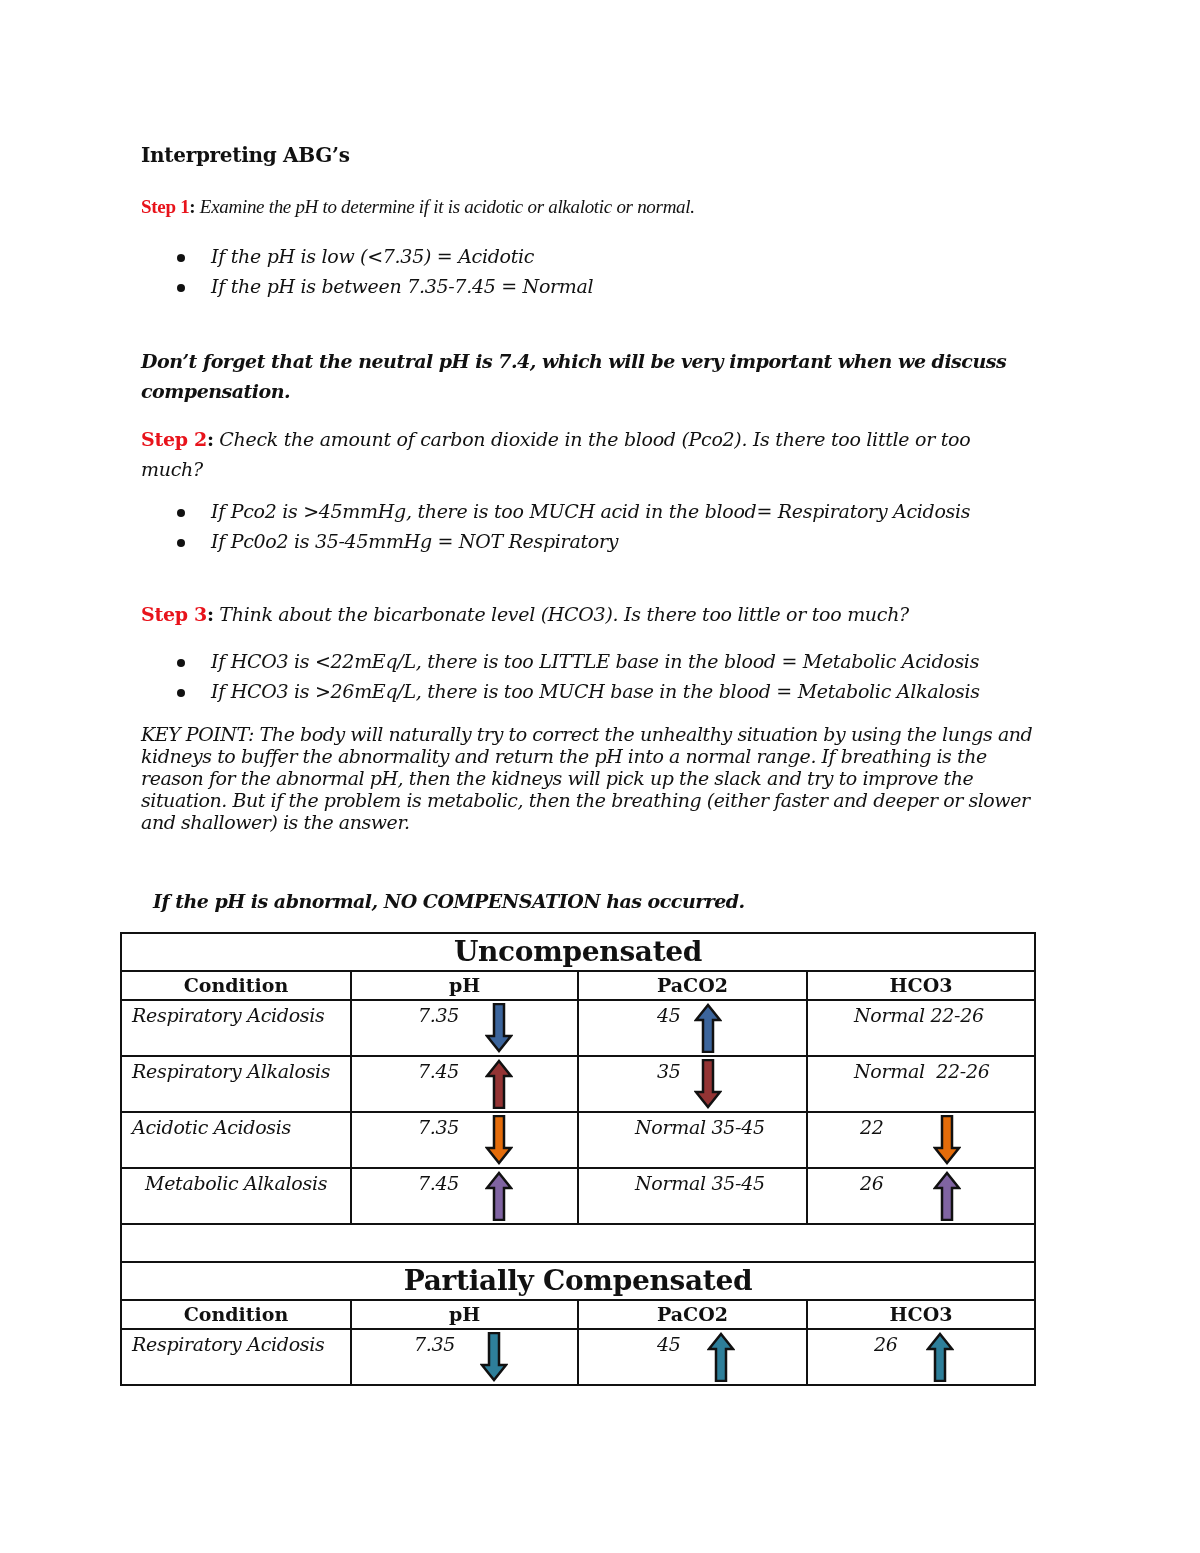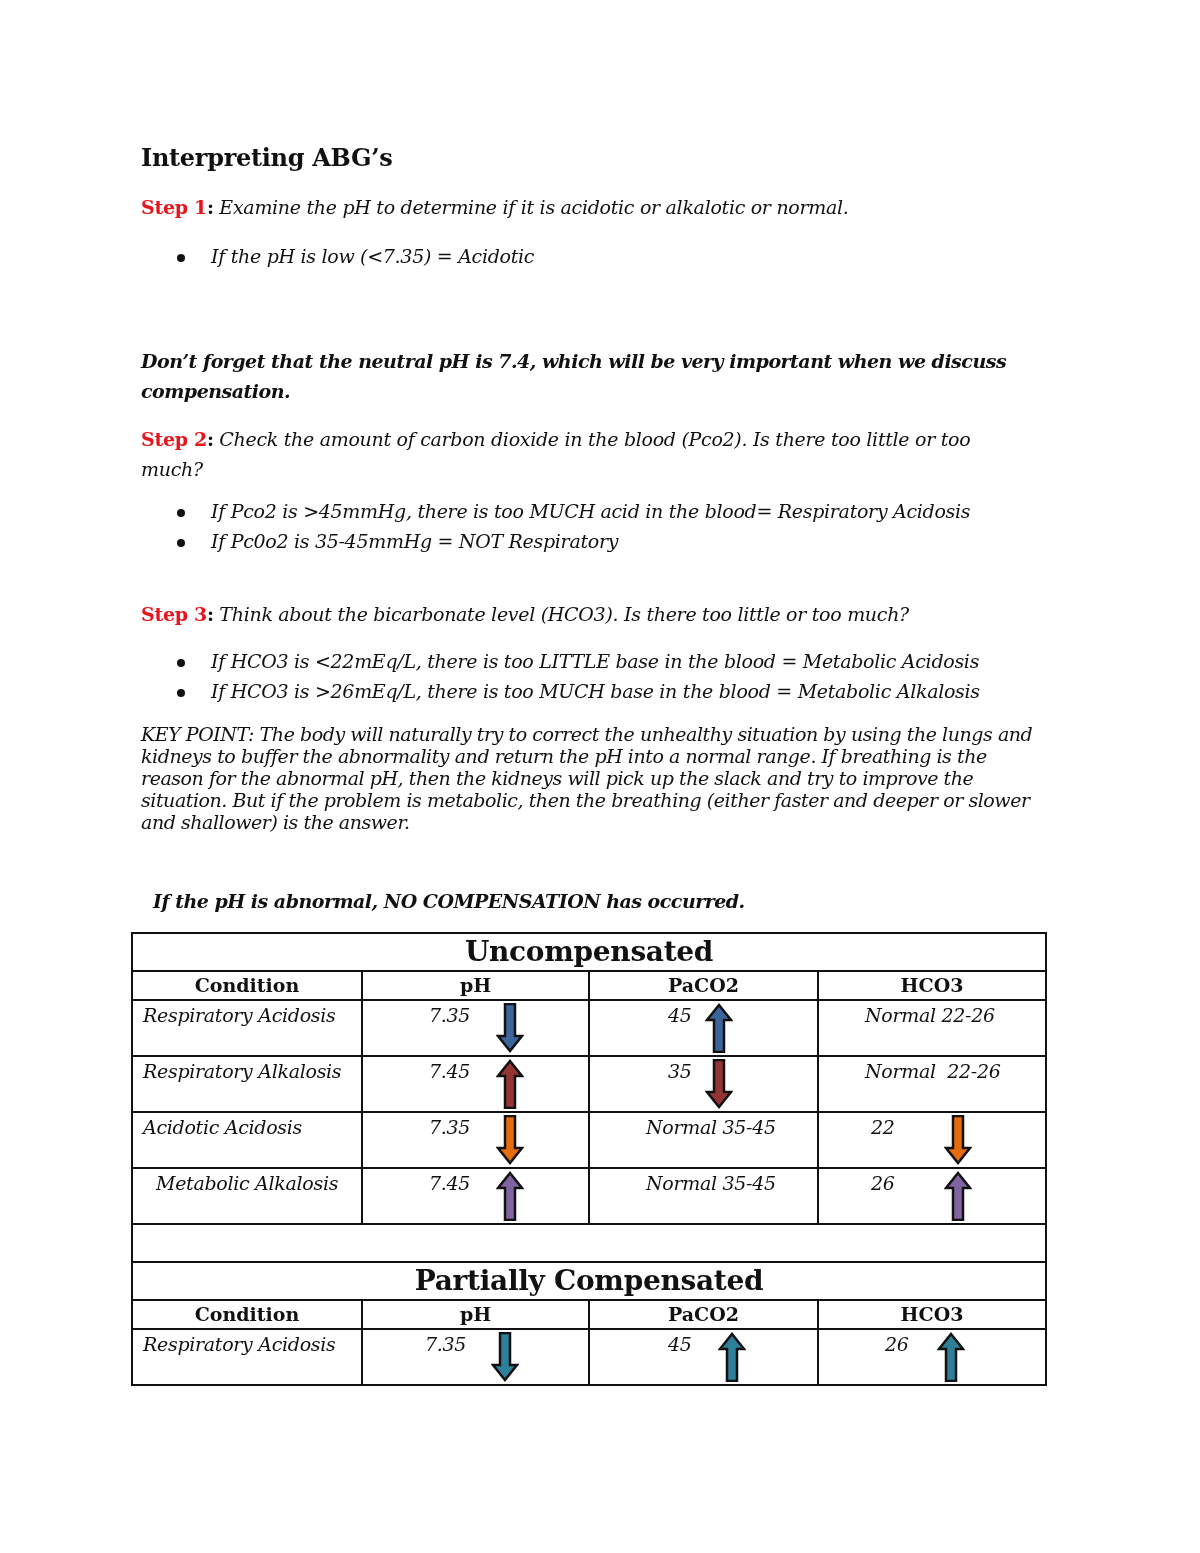--- a/index.html
+++ b/index.html
@@ -1,27 +1,27 @@
 <!DOCTYPE html>
 <html><head>
   <meta charset="utf-8">
   <style>
     html, body { margin: 0; padding: 0; background: #ffffff; }
     body { width: 1200px; height: 1553px; position: relative; font-family: "DejaVu Serif", "Liberation Serif", serif; color: #111; overflow: hidden; }
     .page { position: absolute; left: 141px; top: 0; width: 910px; }
-    .title { position: absolute; top: 143px; left: 0; font-weight: bold; font-size: 24px; letter-spacing: -0.3px; }
+    .title { position: absolute; top: 143px; left: 0; font-weight: bold; font-size: 20px; letter-spacing: -0.3px; }
     .step { position: absolute; left: 0; font-size: 19px; font-style: italic; white-space: nowrap; letter-spacing: -0.3px; }
     .step-label { color: #e8131b; font-weight: bold; font-style: normal; }
     .step-colon { font-style: normal; font-weight: bold; }
     ul.bullets { position: absolute; left: 36px; margin: 0; padding: 0; list-style: none; }
     ul.bullets li { position: relative; padding-left: 34px; font-size: 19px; font-style: italic; line-height: 29.5px; white-space: nowrap; letter-spacing: -0.3px; }
     ul.bullets li::before { content: ""; position: absolute; left: 0; top: 12px; width: 8px; height: 8px; border-radius: 50%; background: #111; }
     .note { position: absolute; left: 0; width: 900px; font-size: 19px; font-style: italic; font-weight: bold; line-height: 29.5px; letter-spacing: -0.5px; }
     .para { position: absolute; left: 0; width: 910px; font-size: 19px; font-style: italic; line-height: 22px; letter-spacing: -0.45px; }
-    table.abg { position: absolute; left: 131px; border-collapse: collapse; width: 787px; table-layout: fixed; border-radius: 8px; }
+    table.abg { position: absolute; left: 120px; border-collapse: collapse; width: 787px; table-layout: fixed; border-radius: 8px; }
     table.abg td, table.abg th { border: 2px solid #111; padding: 0; vertical-align: top; }
     table.abg .section-title { font-weight: bold; font-size: 28px; text-align: center; height: 36px; line-height: 36px; letter-spacing: -0.3px; }
     table.abg th { font-size: 19px; font-weight: bold; text-align: center; height: 27px; line-height: 27px; }
     table.abg td.cell { height: 54px; position: relative; font-size: 19px; font-style: italic; padding-left: 43px; }
     .cell-text { position: absolute; top: 3px; white-space: nowrap; letter-spacing: -0.3px; }
     .arrow { position: absolute; top: 2px; width: 28px; height: 50px; }
     .spacer-row td { height: 36px; }
     .c1 { width: 230px; } .c2 { width: 227px; } .c3 { width: 229px; } .c4 { width: 228px; }
   </style>
 </head>
@@ -34,25 +34,26 @@
     </symbol>
     <symbol id="arrow-up" viewBox="0 0 28 50">
       <path d="M9 49 H19 V17 H26 L14 2 L2 17 H9 Z" stroke="#111" stroke-width="2.5" stroke-linejoin="miter"></path>
     </symbol>
   </defs>
 </svg>
 
 <div class="page">
   <div class="title">Interpreting ABG’s</div>
 
-  <div class="step" style="top:196px;">
+  <div class="step" style="top:196px;font-family:Liberation Serif, serif;">
     <span class="step-label">Step 1</span><span class="step-colon">:</span><span> Examine the pH to determine if it is acidotic or alkalotic or normal.</span>
   </div>
   <ul class="bullets" style="top:242px;">
     <li>If the pH is low (&lt;7.35) = Acidotic</li>
+    <li>If the pH is between 7.35-7.45 = Normal</li>
   </ul>
 
   <div class="note" style="top:347px;">Don’t forget that the neutral pH is 7.4, which will be very important when we discuss compensation.</div>
 
   <div class="step" style="top:425px; white-space:normal; width:880px; line-height:29.5px;">
     <span class="step-label">Step 2</span><span class="step-colon">:</span><span> Check the amount of carbon dioxide in the blood (Pco2). Is there too little or too much?</span>
   </div>
   <ul class="bullets" style="top:497px;">
     <li>If Pco2 is &gt;45mmHg, there is too MUCH acid in the blood= Respiratory Acidosis</li>
     <li>If Pc0o2 is 35-45mmHg = NOT Respiratory</li>

